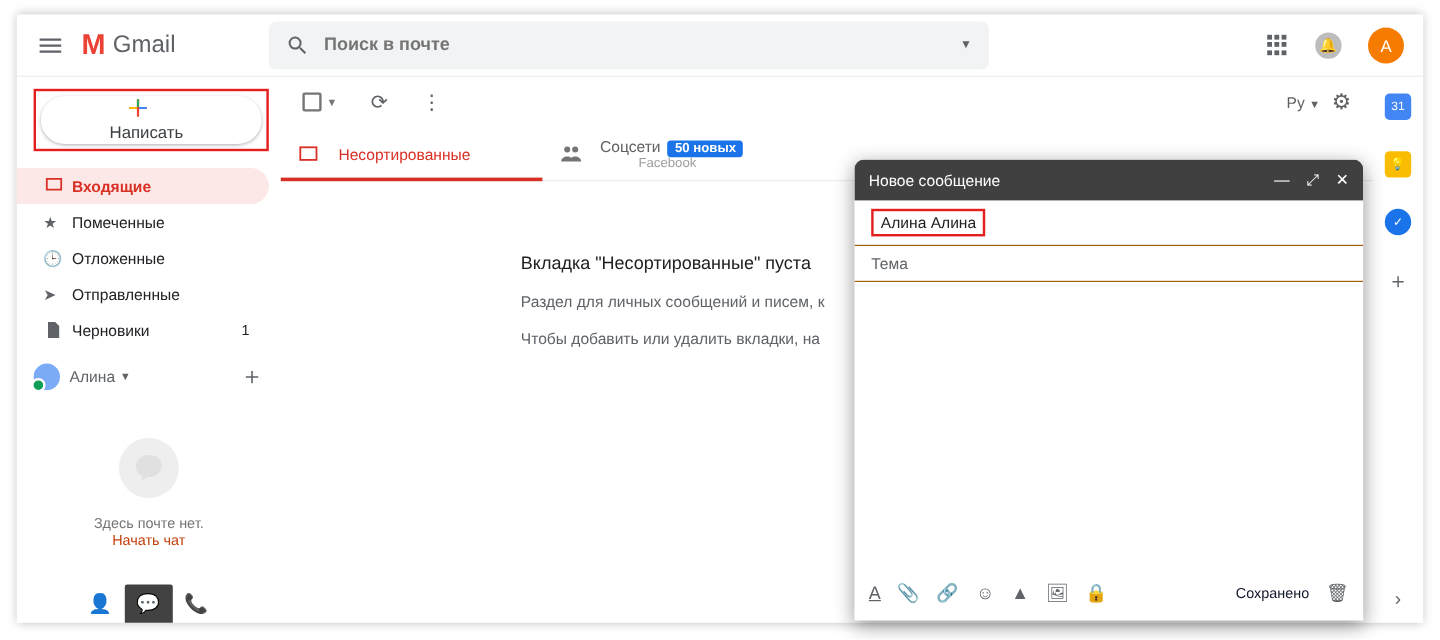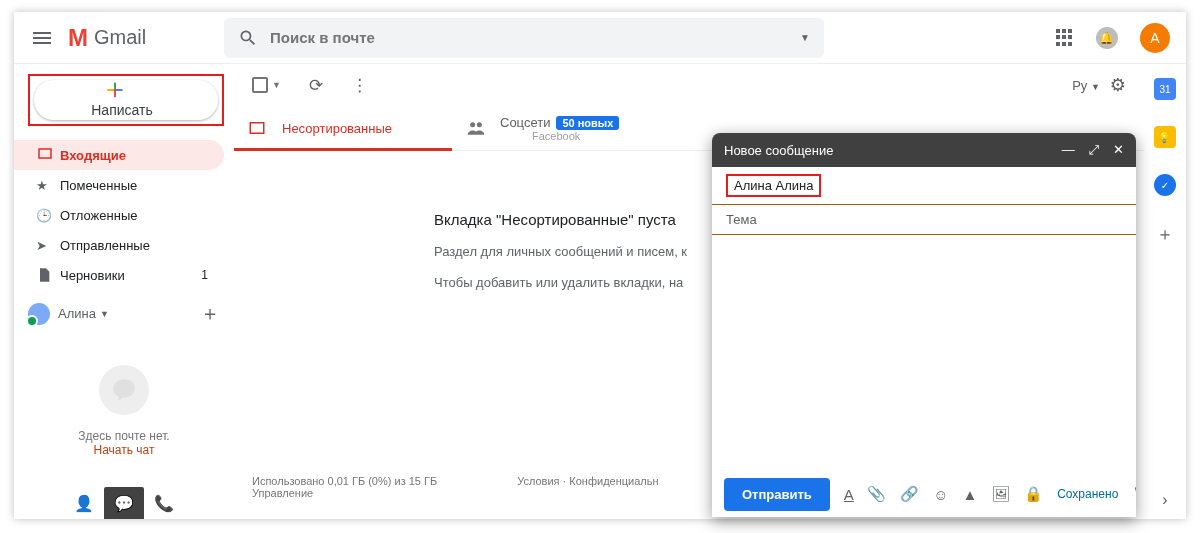--- a/index.html
+++ b/index.html
@@ -85,21 +85,21 @@
   .compose-win { position: absolute; right: 50px; bottom: 2px; width: 424px; background: #fff; box-shadow: 0 4px 16px rgba(0,0,0,.4); border-radius: 8px 8px 0 0; overflow: hidden; }
   .cw-head { height: 34px; background: #404040; color: #fff; display: flex; align-items: center; padding: 0 12px; font-size: 13px; }
   .cw-head .controls { margin-left: auto; display: flex; gap: 14px; font-size: 13px; cursor: pointer; }
   .cw-field { padding: 7px 14px; border-bottom: 1px solid #a16207; font-size: 13px; color: #5f6368; }
   .cw-field.recipient { color: #202124; }
   .cw-field .hl { border: 2px solid #e31e1c; padding: 2px 6px; display: inline-block; }
   .cw-body { height: 236px; }
   .cw-toolbar { height: 46px; display: flex; align-items: center; padding: 0 12px; gap: 14px; }
   .send-btn { background: #1a73e8; color: #fff; border: none; border-radius: 4px; padding: 9px 18px; font-size: 13px; font-weight: 600; cursor: pointer; }
   .cw-toolbar .ci { color: #5f6368; font-size: 15px; cursor: pointer; }
-  .cw-toolbar .saved { color: #0369a1; font-size: 12px; margin-left: auto; }
+  .cw-toolbar .saved { color: #0f172a; font-size: 12px; margin-left: auto; }
 
   svg { display: block; }
 </style>
 </head>
 <body>
 
 <div class="frame">
 
   <div class="header">
     <svg class="menu-icon" viewBox="0 0 24 24" fill="currentColor">
@@ -239,30 +239,20 @@
           </div>
         </div>
       </div>
 
       <div class="empty">
         <div class="title">Вкладка "Несортированные" пуста</div>
         <p>Раздел для личных сообщений и писем, к</p>
         <p>Чтобы добавить или удалить вкладки, на</p>
       </div>
 
-      <div class="footer">
-        <div class="col">
-          <div>Использовано 0,01 ГБ (0%) из 15 ГБ</div>
-          <a href="#">Управление</a>
-        </div>
-        <div class="col">
-          <a href="#">Условия</a> · 
-          <a href="#">Конфиденциальн</a>
-        </div>
-      </div>
     </div>
   </div>
 
   <div class="rail">
     <div class="ri cal">31</div>
     <div class="ri keep">💡</div>
     <div class="ri tasks">✓</div>
     <div class="add">＋</div>
     <div class="expand">›</div>
   </div>
@@ -277,21 +267,20 @@
       </div>
     </div>
     <div class="cw-field recipient">
       <span class="hl">Алина Алина</span>
     </div>
     <div class="cw-field">
       <span>Тема</span>
     </div>
     <div class="cw-body"></div>
     <div class="cw-toolbar">
-      <button class="send-btn">Отправить</button>
       <span class="ci" style="text-decoration:underline">A</span>
       <span class="ci">📎</span>
       <span class="ci">🔗</span>
       <span class="ci">☺</span>
       <span class="ci">▲</span>
       <span class="ci">🖼</span>
       <span class="ci">🔒</span>
       <span class="saved">Сохранено</span>
       <span class="ci">🗑</span>
 

